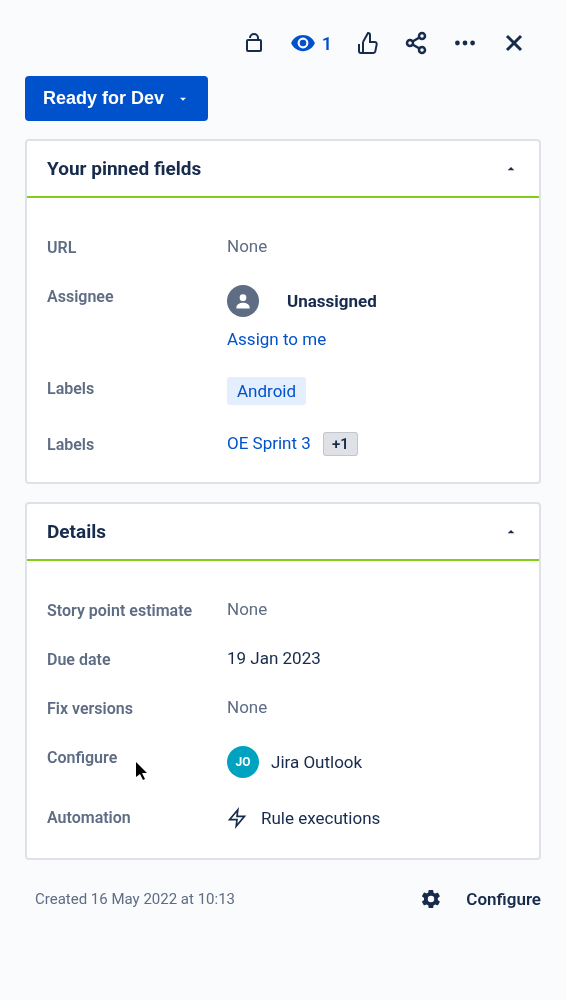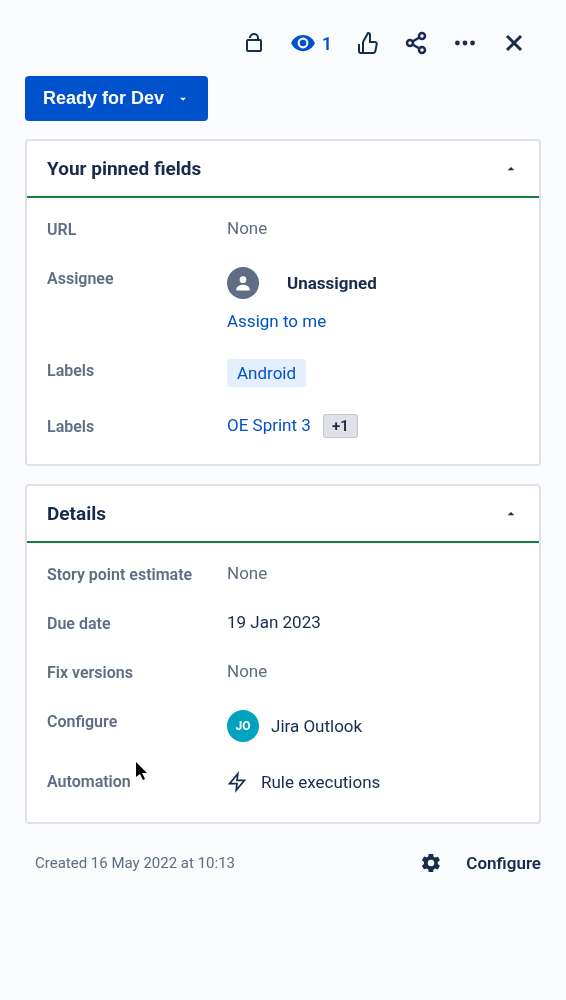--- a/index.html
+++ b/index.html
@@ -50,35 +50,36 @@
       border: 2px solid #dfe1e6;
       border-radius: 4px;
       margin-bottom: 18px;
       background: white;
     }
     .panel-header {
       display: flex;
       justify-content: space-between;
       align-items: center;
       padding: 16px 20px;
-      border-bottom: 2px solid #15803d;
+      border-bottom: 2px solid #84cc16;
       cursor: pointer;
     }
     .panel-header h2 {
       font-size: 19px;
       font-weight: 700;
       color: #172b4d;
     }
     .panel-body {
       padding: 20px;
     }
     .field-row {
       display: flex;
       align-items: flex-start;
       margin-bottom: 28px;
+      margin-top: 18px;
     }
     .field-row:last-child {
       margin-bottom: 8px;
     }
     .field-label {
       width: 180px;
       font-size: 16px;
       font-weight: 600;
       color: #5e6c84;
       padding-top: 2px;

